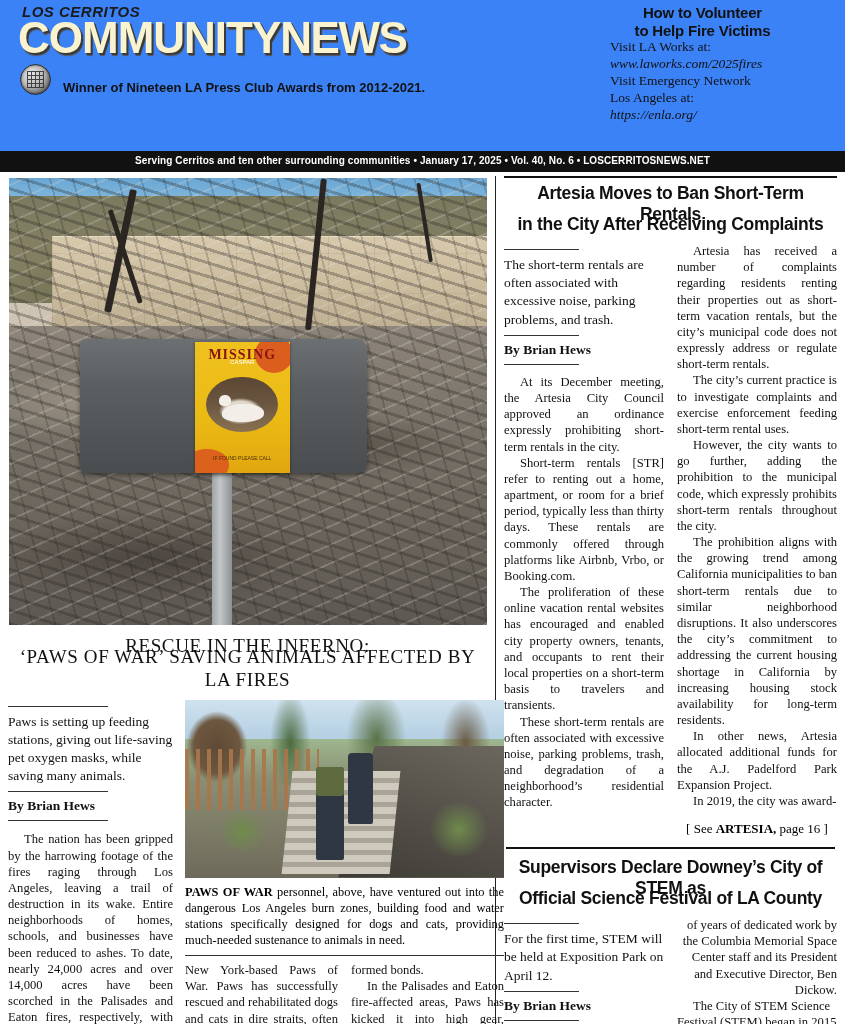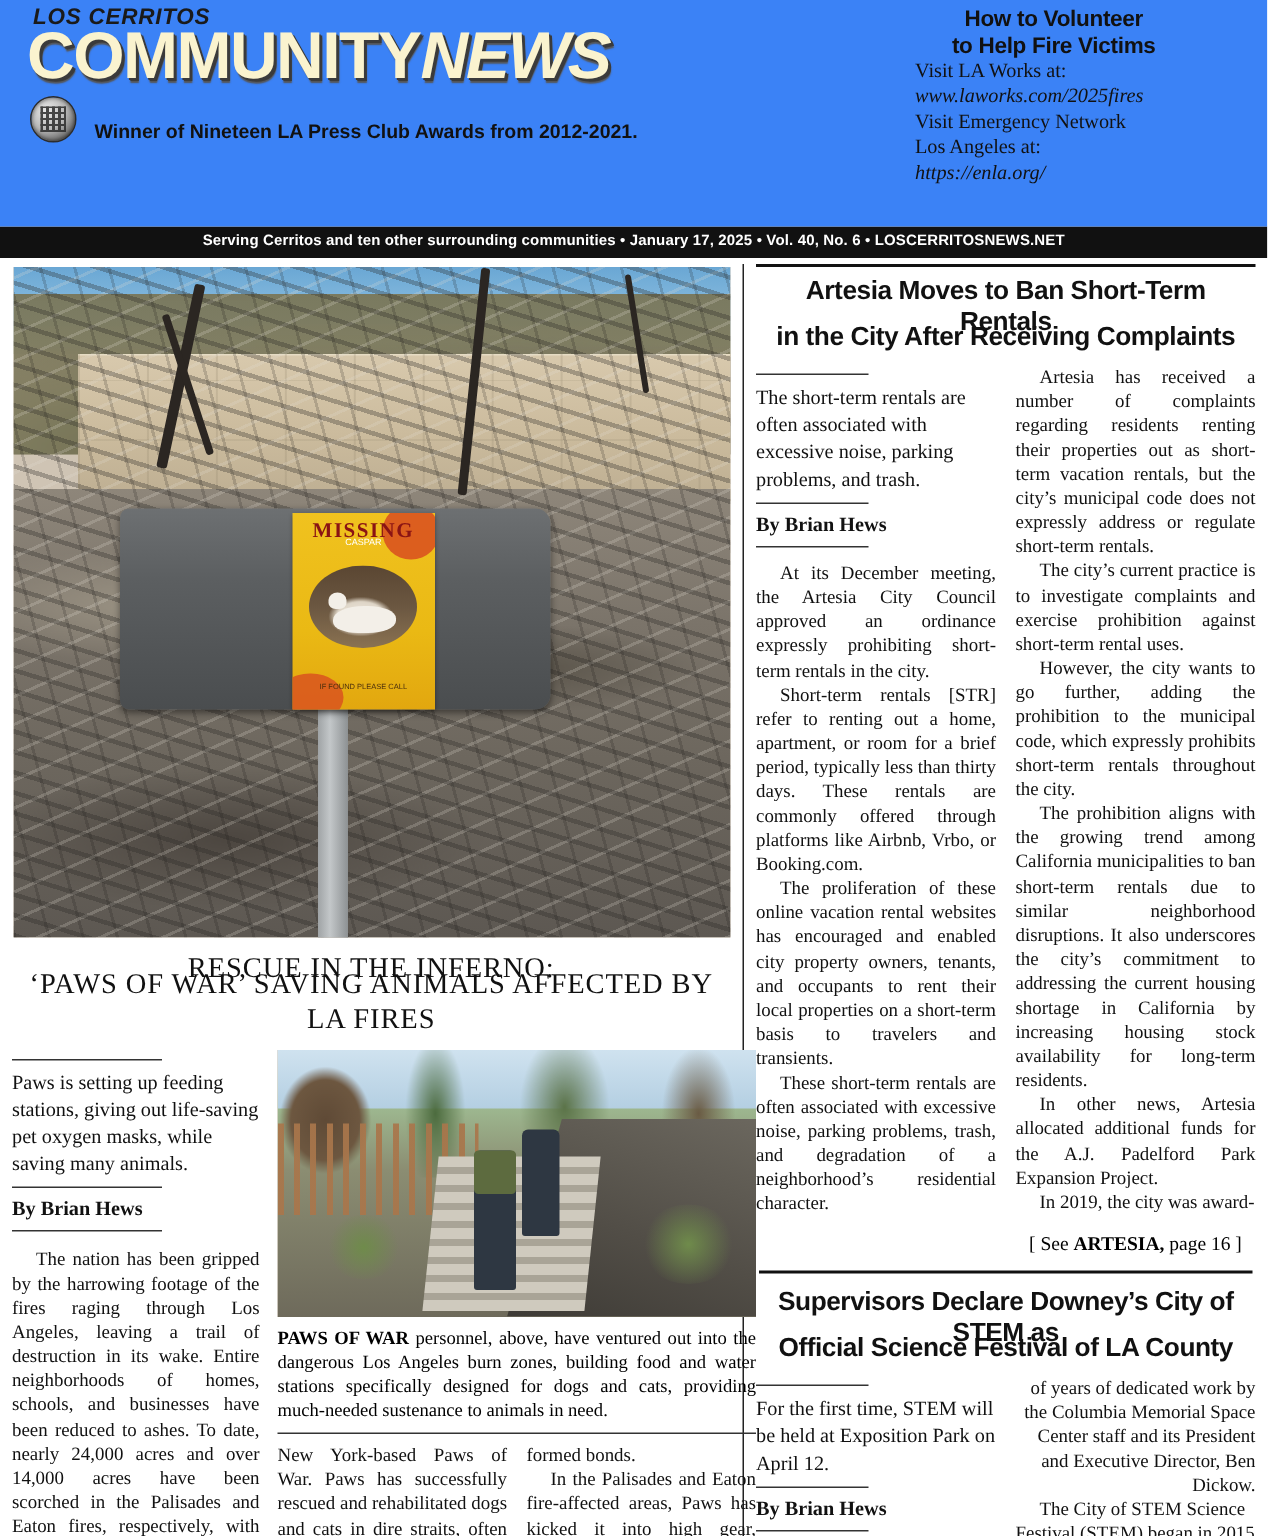--- a/index.html
+++ b/index.html
@@ -56,21 +56,20 @@
     font-weight: bold;
     font-size: 44px;
     color: #faf3cf;
     text-shadow:
       1px 1px 0 #3b3b3b,
       2px 2px 0 #3b3b3b,
       2px 3px 1px #555;
     letter-spacing: -1px;
   }
   .title-sub {
-    font-style: italic;
     letter-spacing: -1.5px;
   }
   .award-row {
     display: flex;
     align-items: flex-end;
     margin-top: 5px;
     margin-left: 2px;
   }
   .seal {
     width: 29px;
@@ -599,21 +598,21 @@
           <div class="byline">By Brian Hews</div>
           <div class="hrule short"></div>
           <div style="height:3px"></div>
           <p class="body">At its December meeting, the Artesia City Council approved an ordinance expressly prohibiting short-term rentals in the city.</p>
           <p class="body">Short-term rentals [STR] refer to renting out a home, apartment, or room for a brief period, typically less than thirty days. These rentals are commonly offered through platforms like Airbnb, Vrbo, or Booking.com.</p>
           <p class="body">The proliferation of these online vacation rental websites has encouraged and enabled city property owners, tenants, and occupants to rent their local properties on a short-term basis to travelers and transients.</p>
           <p class="body">These short-term rentals are often associated with excessive noise, parking problems, trash, and degradation of a neighborhood’s residential character.</p>
         </div>
         <div>
           <p class="body">Artesia has received a number of complaints regarding residents renting their properties out as short-term vacation rentals, but the city’s municipal code does not expressly address or regulate short-term rentals.</p>
-          <p class="body">The city’s current practice is to investigate complaints and exercise prohibition against short-term rental uses.</p>
+          <p class="body">The city’s current practice is to investigate complaints and exercise enforcement feeding short-term rental uses.</p>
           <p class="body">However, the city wants to go further, adding the prohibition to the municipal code, which expressly prohibits short-term rentals throughout the city.</p>
           <p class="body">The prohibition aligns with the growing trend among California municipalities to ban short-term rentals due to similar neighborhood disruptions. It also underscores the city’s commitment to addressing the current housing shortage in California by increasing housing stock availability for long-term residents.</p>
           <p class="body">In other news, Artesia allocated additional funds for the A.J. Padelford Park Expansion Project.</p>
           <p class="body">In 2019, the city was award-</p>
           <div class="jump"><span>[ See </span><b>ARTESIA,</b><span> page 16 ]</span></div>
         </div>
       </div>
 
       <div class="sect-divider"></div>
 

